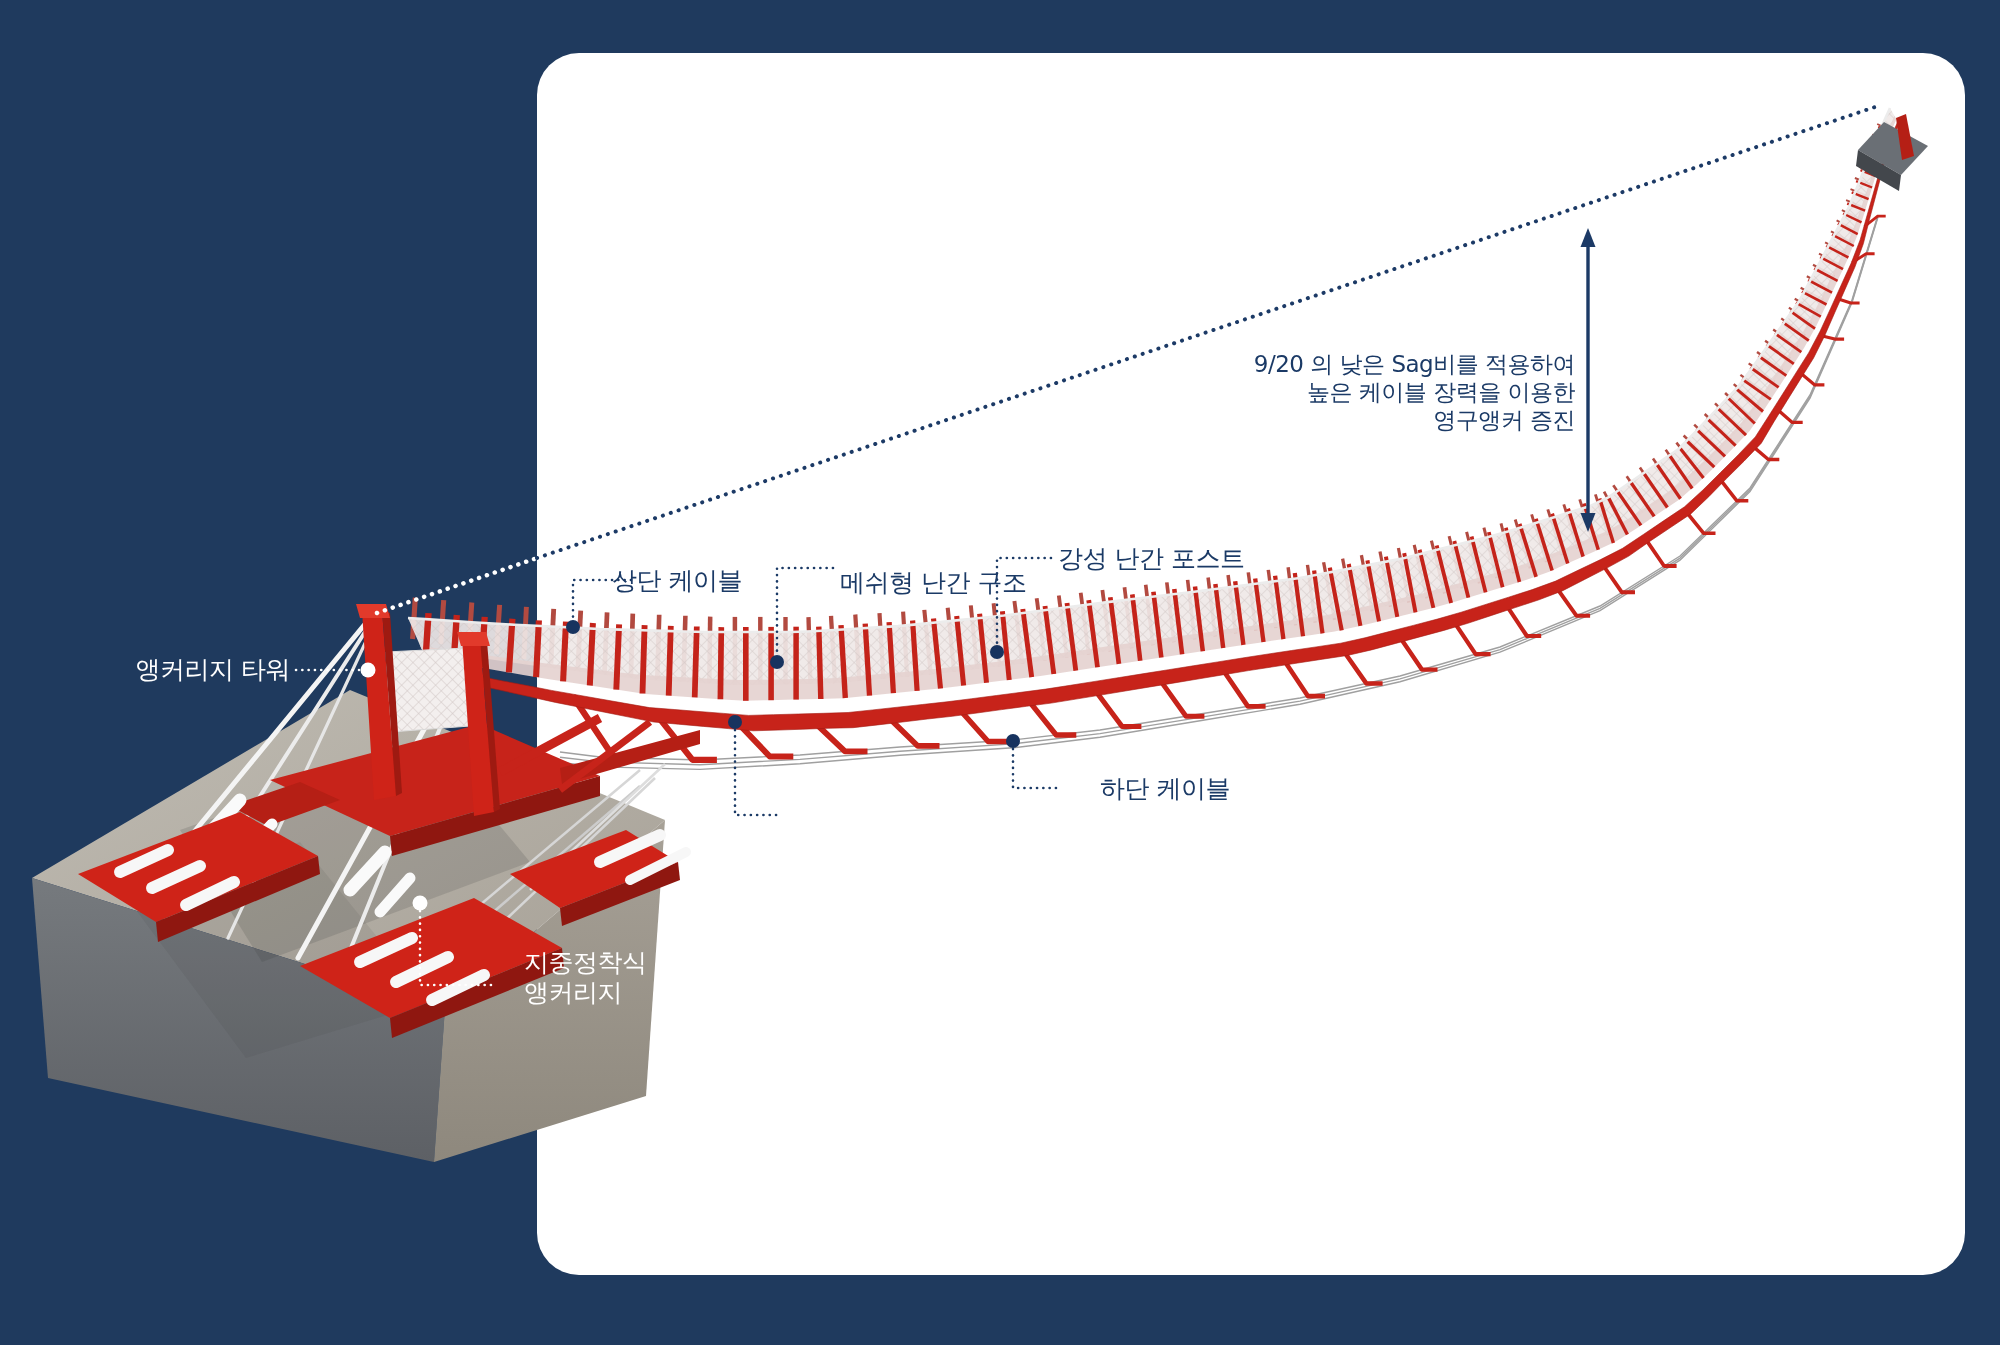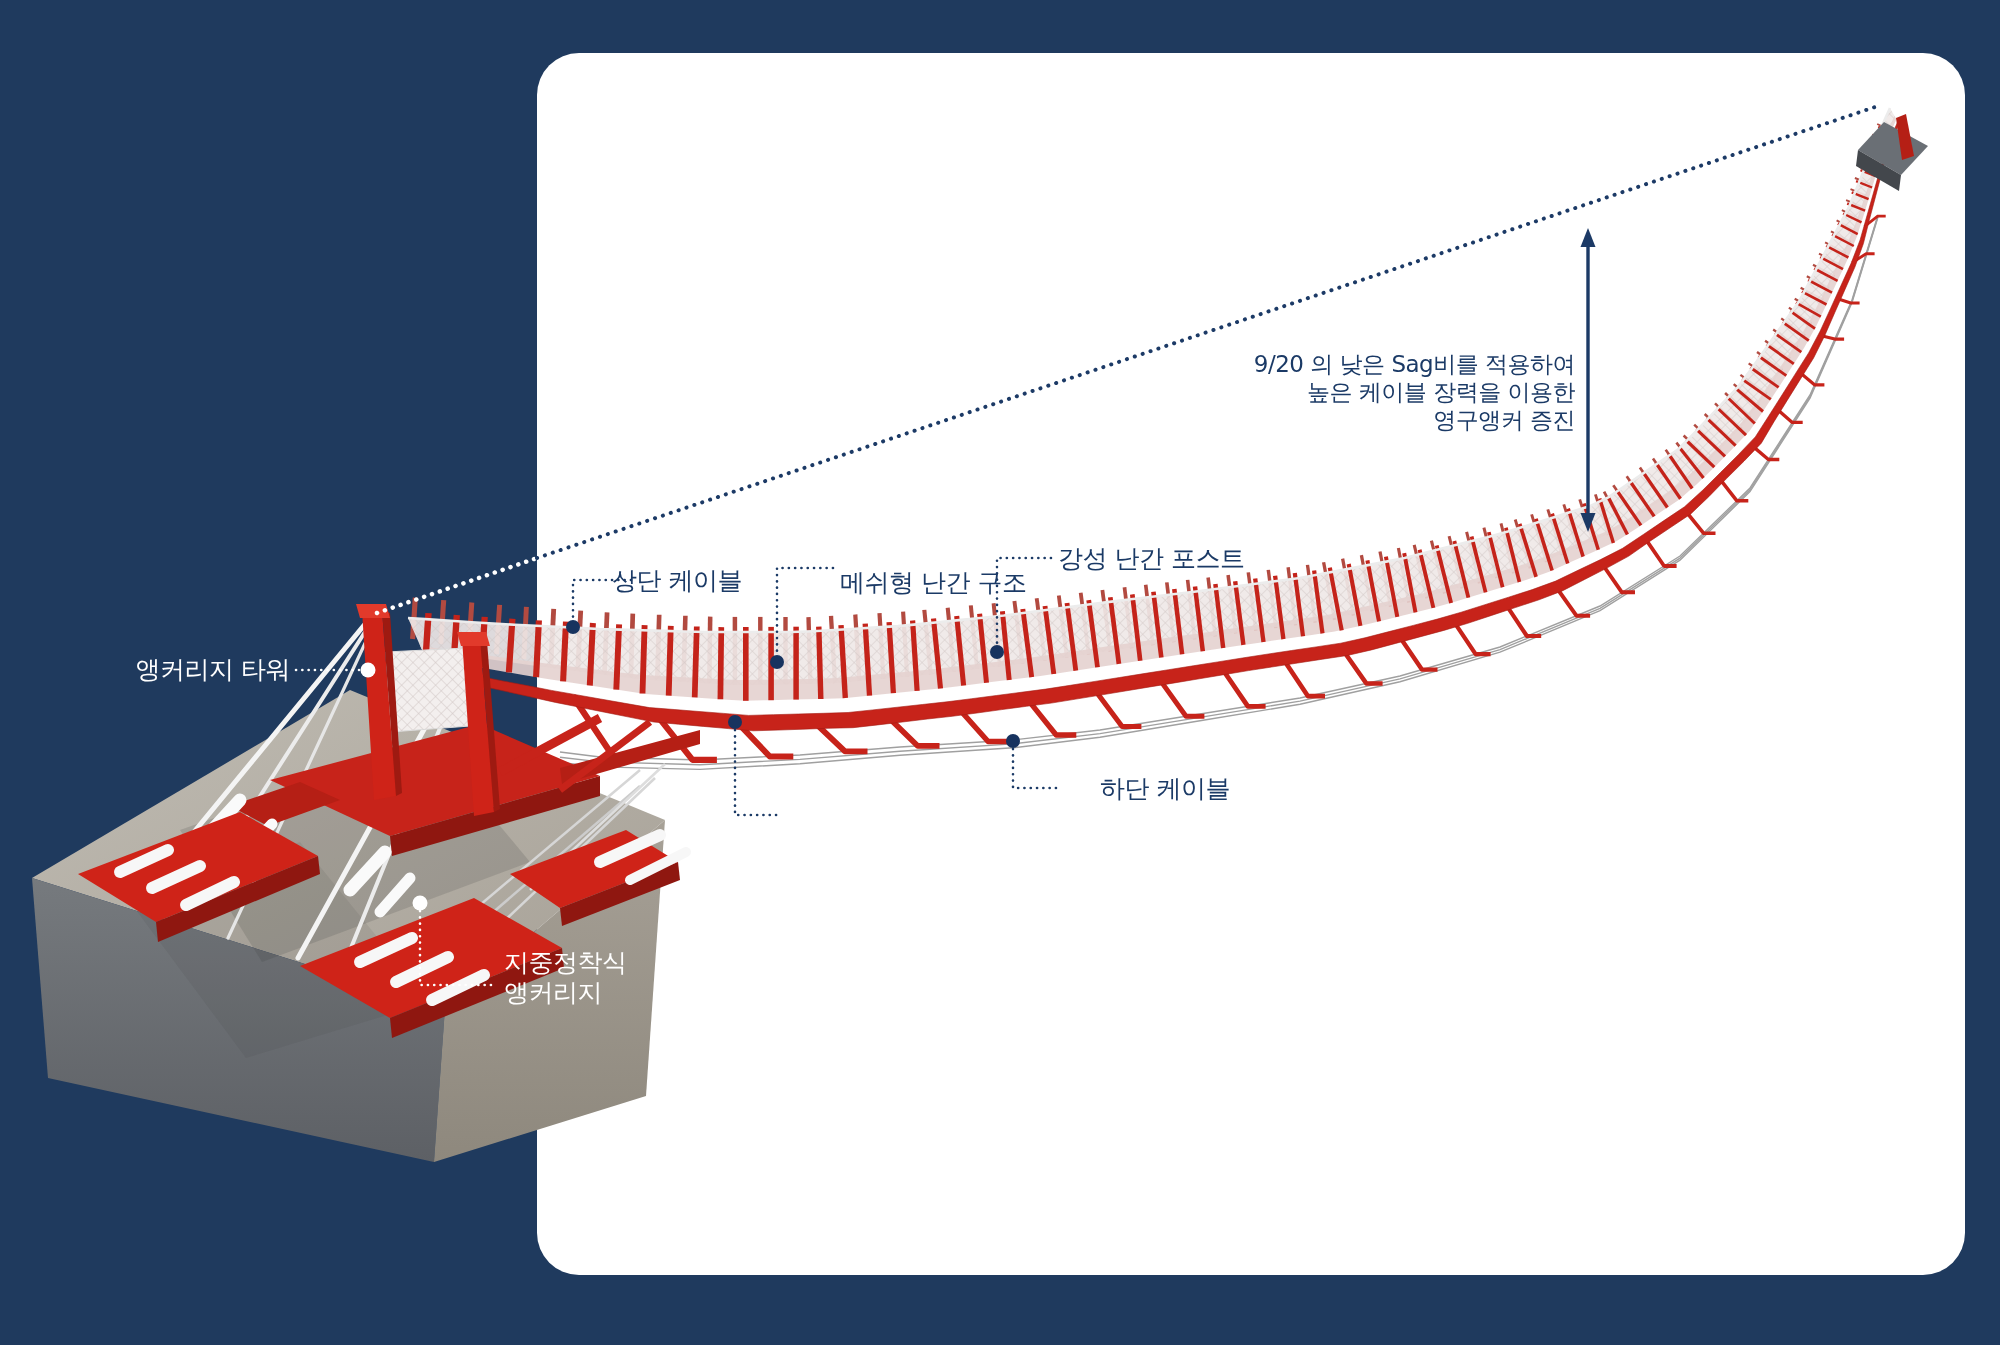--- a/index.html
+++ b/index.html
@@ -2,21 +2,21 @@
 <html><head>
 <meta charset="utf-8">
 <style>
   html,body{margin:0;padding:0;background:#1f3a5e;}
   .stage{position:relative;width:2000px;height:1345px;background:#1f3a5e;overflow:hidden;
          font-family:"DejaVu Sans","Liberation Sans",sans-serif;}
   .panel{position:absolute;left:537px;top:53px;width:1428px;height:1222px;background:#ffffff;border-radius:42px;}
   svg.scene{position:absolute;left:0;top:0;width:2000px;height:1345px;}
   .lbl{position:absolute;font-size:25px;font-weight:500;letter-spacing:-0.5px;line-height:30px;white-space:nowrap;}
   .lbl.navy{color:#1b3a66;}
-  .lbl.white{color:#ffffff;}
+  .lbl.white{color:#ffffff;margin-left:20px;}
   .lbl.right{text-align:right;}
   .note{position:absolute;font-size:23px;font-weight:500;letter-spacing:-0.5px;line-height:28px;
         color:#1b3a66;text-align:right;white-space:nowrap;}
 </style>
 </head>
 <body>
 
 <div class="stage">
 
   <div class="panel"></div>

